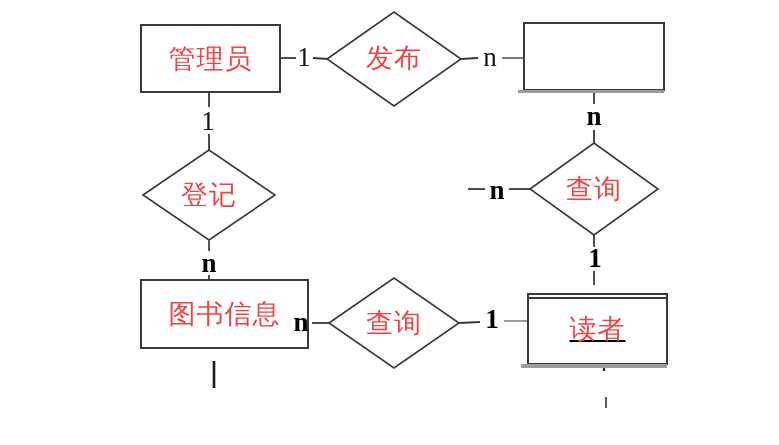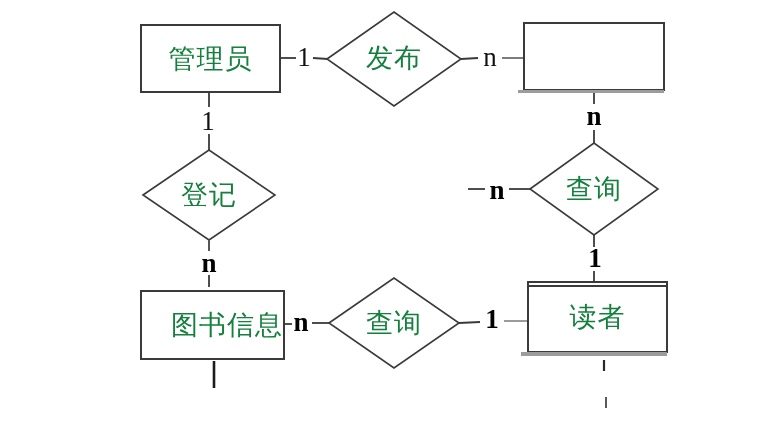--- a/index.html
+++ b/index.html
@@ -25,21 +25,21 @@
     box-sizing: border-box;
     border: 2px solid #3a3a3a;
     background: #ffffff;
     display: flex;
     align-items: center;
     justify-content: center;
   }
   .entity .label, .diamond-label {
     font-size: 27px;
     letter-spacing: 1px;
-    color: #15803d;
+    color: #ef4444;
     white-space: nowrap;
   }
   .diamond-label {
     position: absolute;
     transform: translate(-50%, -54%);
   }
   .card {
     position: absolute;
     transform: translate(-50%, -50%);
     font-size: 27px;
@@ -103,25 +103,25 @@
 
   <div class="entity" style="left:140px; top:24px; width:141px; height:69px;">
     <span class="label">管理员</span>
   </div>
 
   <div class="entity" style="left:523px; top:22px; width:142px; height:69px;">
     <span class="shadow-bar shadow-bottom-user"></span>
   </div>
 
 
-  <div class="entity" style="left:140px; top:290px; width:145px; height:70px;justify-content:flex-end;">
+  <div class="entity" style="left:140px; top:279px; width:169px; height:70px;">
     <span class="label">图书信息</span>
   </div>
 
-  <div class="entity" style="left:527px; top:281px; width:141px; height:72px;">
+  <div class="entity" style="left:527px; top:293px; width:141px; height:72px;text-decoration:underline;">
     <span class="inner-top-line"></span>
     <span class="label">读者</span>
     <span class="shadow-bar shadow-bottom-reader"></span>
   </div>
 
   <div class="diamond-label" style="left:394px; top:59px;">发布</div>
   <div class="diamond-label" style="left:209px; top:196px;">登记</div>
   <div class="diamond-label" style="left:594px; top:190px;">查询</div>
   <div class="diamond-label" style="left:394px; top:324px;">查询</div>
 

